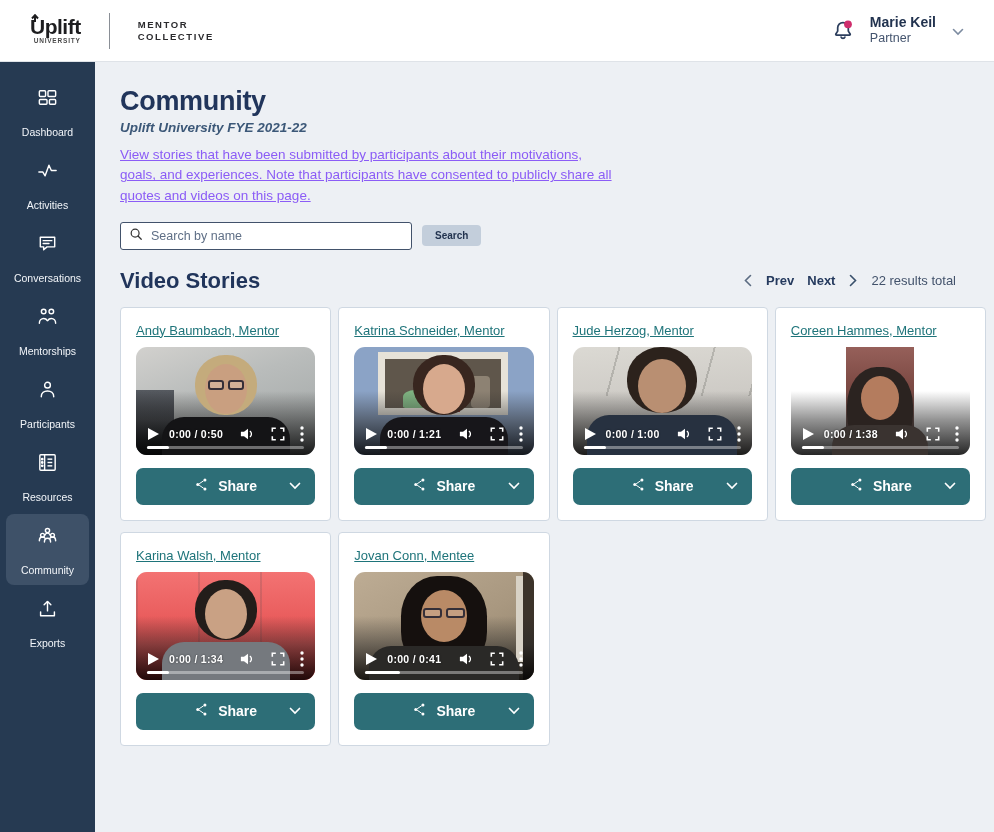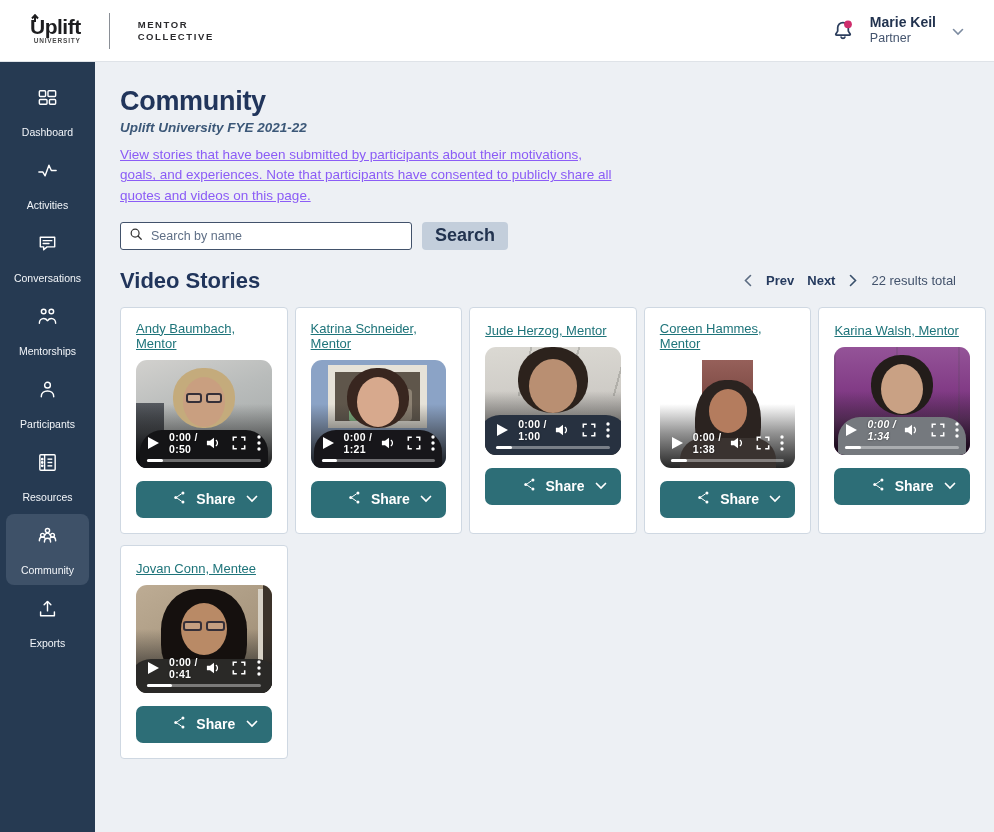--- a/index.html
+++ b/index.html
@@ -40,33 +40,33 @@
   .page-subtitle { font-size:13.5px; font-weight:bold; color:#3c5878; margin-top:3px;font-style:italic; }
   .page-desc { font-size:13.5px; color:#8b5cf6; line-height:1.5; margin-top:10px; max-width:492px;text-decoration:underline; }
 
   .search-row { display:flex; align-items:center; margin-top:16px; }
   .search-box { display:flex; align-items:center; width:292px; height:28px; background:#fff;
                 border:1px solid #42526b; border-radius:3px; padding:0 8px; gap:8px; }
   .search-box svg { flex:0 0 auto; color:#333; }
   .search-box input { border:none; outline:none; flex:1; font-size:12.5px; color:#22334f;
                       font-family:"Liberation Sans", sans-serif; background:transparent; }
   .search-box input::placeholder { color:#5f6f86; }
-  .search-btn { margin-left:10px; height:28px; padding:0 13px; background:#c3cedb; border:none;
-                border-radius:4px; font-size:18px; font-weight:bold; color:#22334f;
+  .search-btn { margin-left:10px; height:21px; padding:0 13px; background:#c3cedb; border:none;
+                border-radius:4px; font-size:10px; font-weight:bold; color:#22334f;
                 font-family:"Liberation Sans", sans-serif; cursor:pointer; }
 
   .section-row { display:flex; align-items:center; justify-content:space-between; margin-top:18px; margin-right:32px; }
   .section-title { font-size:22px; font-weight:bold; color:#21355b; }
   .pagination { display:flex; align-items:center; gap:13px; font-size:13px; color:#42526b; }
   .pg-chevron { display:flex; align-items:center; cursor:pointer; color:#5c6c82; }
   .pg-link { font-weight:bold; color:#253a5e; cursor:pointer; }
   .pg-results { color:#42526b; }
 
   
-  .grid { display:grid; grid-template-columns:repeat(5, 1fr); column-gap:7px; row-gap:11px; margin-top:13px; margin-right:2px; }
+  .grid { display:grid; grid-template-columns:repeat(4, 1fr); column-gap:7px; row-gap:11px; margin-top:13px; margin-right:2px; }
   .card { background:#fff; border:1px solid #cfd8e2; border-radius:4px; padding:13px 15px 15px; }
   .card-link { display:inline-block; font-size:13px; color:#1e747a; text-decoration:underline; cursor:pointer; margin-bottom:9px; }
 
   .vid { position:relative; height:108px; border-radius:11px; overflow:hidden; background:#888; cursor:pointer; }
   .fade { position:absolute; left:0; right:0; bottom:0; height:64px;
           background:linear-gradient(180deg, rgba(0,0,0,0) 0%, rgba(40,40,40,0.5) 45%, rgba(0,0,0,0.85) 100%); }
   .controls { position:absolute; left:0; right:0; bottom:13px; display:flex; align-items:center;
               padding:0 11px; color:#fff; z-index:3; }
   .ctrl-time { font-size:10.5px; font-weight:bold; margin-left:9px; letter-spacing:0.3px; text-shadow:0 0 2px rgba(0,0,0,.6); }
   .ctrl-spacer { flex:1; }
@@ -94,21 +94,21 @@
   .v2 .window::after { content:''; position:absolute; right:10%; bottom:0; width:16%; height:66%; background:#8d8273; border-radius:4px; box-shadow:-26px 8px 0 -4px #a33d3d; }
   .v3 { background:linear-gradient(175deg,#dbd9d3 0%,#ccc9c4 55%,#bdbab5 100%); --hair:#2c221c; --skin:#b98f72; --shirt:#273140; }
   .v3::before { content:''; position:absolute; top:0; left:0; right:0; height:46%;
                 background:repeating-linear-gradient(105deg, rgba(255,255,255,0) 0 44px, rgba(120,120,114,0.35) 44px 46px); }
   .v3 .person { width:150px; height:108px; } .v3 .hair{width:70px;height:66px;} .v3 .face{top:12px;width:48px;height:54px;} .v3 .pbody{width:150px;height:40px;}
   .v4 { background:#ffffff; --hair:#2b2320; --skin:#b47c5e; --shirt:#3a3330; }
   .v4 .strip { position:absolute; left:31%; top:0; width:38%; height:100%;
                background:linear-gradient(180deg,#96605a 0%,#7d4a44 35%,#5e4540 70%,#463733 100%); }
   .v4 .person { width:96px; height:88px; } .v4 .hair { width:66px; height:86px; border-radius:45%; }
   .v4 .face { width:38px; height:44px; } .v4 .pbody { width:96px; height:30px; }
-  .v5 { background:#701a75;font-style:italic; --hair:#231d1a; --skin:#c9a184; --shirt:#75797e; }
+  .v5 { background:#ef4444; --hair:#231d1a; --skin:#c9a184; --shirt:#75797e; }
   .v5::before { content:''; position:absolute; inset:0;
                 background:repeating-linear-gradient(90deg, rgba(70,70,75,0.18) 0 2px, rgba(255,255,255,0) 2px 62px),
                            linear-gradient(180deg, rgba(255,255,255,0.25), rgba(0,0,0,0.08)); }
   .v6 { background:linear-gradient(150deg,#bdac94 0%,#a99880 55%,#8f8069 100%); --hair:#15100e; --skin:#b98a66; --shirt:#2a2927; }
   .v6::before { content:''; position:absolute; right:0; top:0; width:6%; height:100%; background:#3c332a; }
   .v6::after { content:''; position:absolute; right:6%; top:4%; width:4%; height:80%; background:#d8d2c6; }
   .v6 .person { width:150px; height:104px; } .v6 .hair { width:86px; height:96px; border-radius:42%; }
   .v6 .face { top:14px; width:46px; height:52px; } .v6 .pbody { width:150px; height:34px; }
   .v6 .glasses { top:32px; width:42px; }
 

